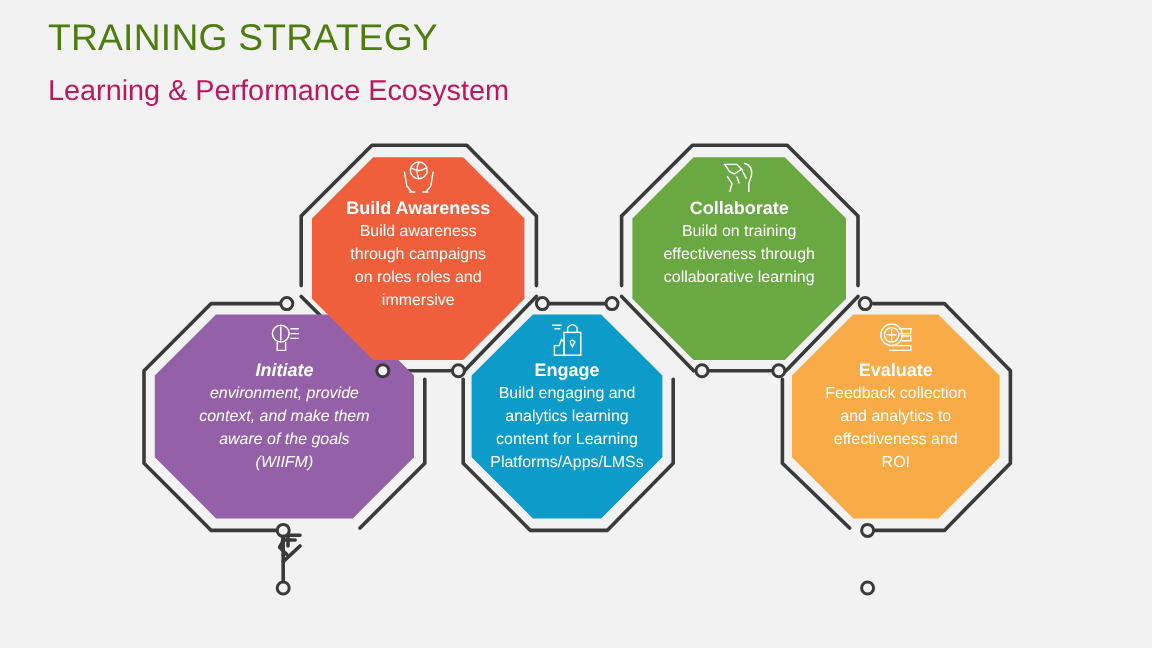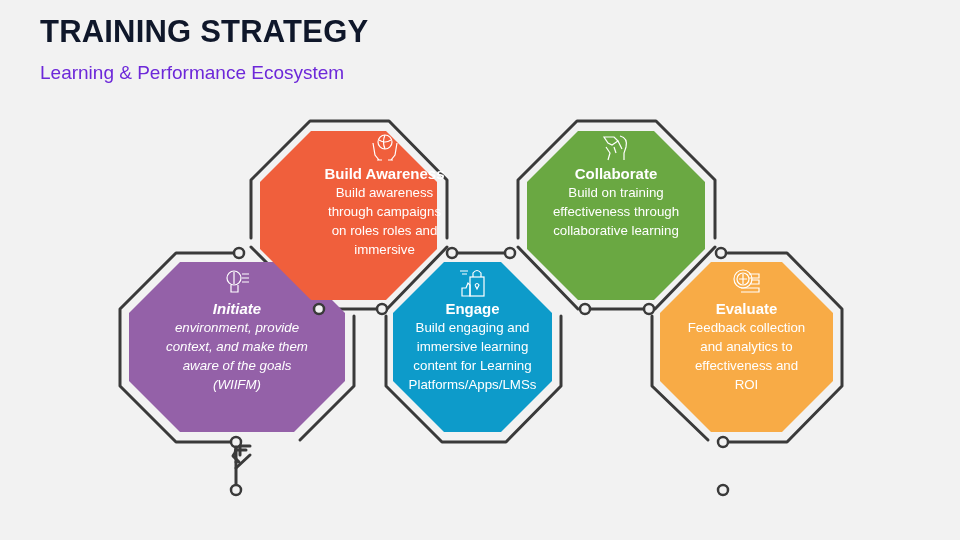--- a/index.html
+++ b/index.html
@@ -1,18 +1,18 @@
 <!DOCTYPE html>
 <html><head>
 <meta charset="utf-8">
 <style>
   html,body{margin:0;padding:0;}
   body{width:960px;height:540px;background:#f2f2f2;position:relative;overflow:hidden;font-family:"Liberation Sans",sans-serif;}
-  .title{position:absolute;left:40px;top:14px;font-size:31px;font-weight:bold;color:#0f172a;letter-spacing:0.2px;margin:0;}
-  .subtitle{position:absolute;left:40px;top:62px;font-size:19px;color:#6d28d9;margin:0;}
+  .title{position:absolute;left:40px;top:14px;font-size:31px;font-weight:normal;color:#4d7c0f;letter-spacing:0.2px;margin:0;}
+  .subtitle{position:absolute;left:40px;top:62px;font-size:24px;color:#be185d;margin:0;}
   svg.diagram{position:absolute;left:0;top:0;}
   .card{position:absolute;text-align:center;color:#fff;}
   .card .icon{display:block;margin:0 auto 2px auto;}
   .card .head{font-weight:bold;font-size:15px;line-height:18px;}
   .card .body{font-size:13.3px;line-height:19px;}
 </style>
 </head>
 <body>
 
 <h1 class="title">TRAINING STRATEGY</h1>
@@ -86,21 +86,21 @@
   </svg>
   <div class="head">Initiate</div>
   <div class="body">
     <div>environment, provide</div>
     <div>context, and make them</div>
     <div>aware of the  goals</div>
     <div>(WIIFM)</div>
   </div>
 </div>
 
-<div class="card" style="left:260px;top:133px;width:177px;padding-left:36px;">
+<div class="card" style="left:260px;top:133px;width:177px;">
   <svg class="icon" width="32" height="30" viewBox="0 0 32 30" fill="none" stroke="#fff" stroke-width="1.2">
     <circle cx="16" cy="9" r="7"></circle>
       <path d="M10 7 Q16 11 22 7 M16 2 Q13 9 16 16"></path>
       <path d="M4 10 L6 22 L10 27 M28 10 L26 22 L22 27"></path>
       <path d="M8 27 L13 27 M19 27 L24 27"></path>
   </svg>
   <div class="head">Build Awareness</div>
   <div class="body">
     <div>Build awareness</div>
     <div>through campaigns</div>
@@ -113,21 +113,21 @@
   <svg class="icon" width="30" height="30" viewBox="0 0 30 30" fill="none" stroke="#fff" stroke-width="1.2">
     <path d="M2 3 L10 3 M4 6 L9 6"></path>
       <rect x="12" y="9" width="14" height="19"></rect>
       <path d="M15 9 L15 5 Q19 0 23 5 L23 9"></path>
       <path d="M17 17 Q19 14 21 17 Q19 21 19 21 Q19 21 17 17"></path>
       <path d="M4 28 L4 20 L8 20 L10 15 L12 17 L12 28 Z"></path>
   </svg>
   <div class="head">Engage</div>
   <div class="body">
     <div>Build engaging and</div>
-    <div>immersive learning</div>
+    <div>analytics learning</div>
     <div>content for Learning</div>
     <div>Platforms/Apps/LMSs</div>
   </div>
 </div>
 
 <div class="card" style="left:527px;top:133px;width:178px;">
   <svg class="icon" width="32" height="30" viewBox="0 0 32 30" fill="none" stroke="#fff" stroke-width="1.2">
     <path d="M4 4 L14 4 L18 8 L12 12 L8 10 Z"></path>
       <path d="M20 3 Q28 5 26 14 L24 20 L24 27 M18 8 L22 16"></path>
       <path d="M6 14 L10 20 L8 27 M14 14 L16 20"></path>

